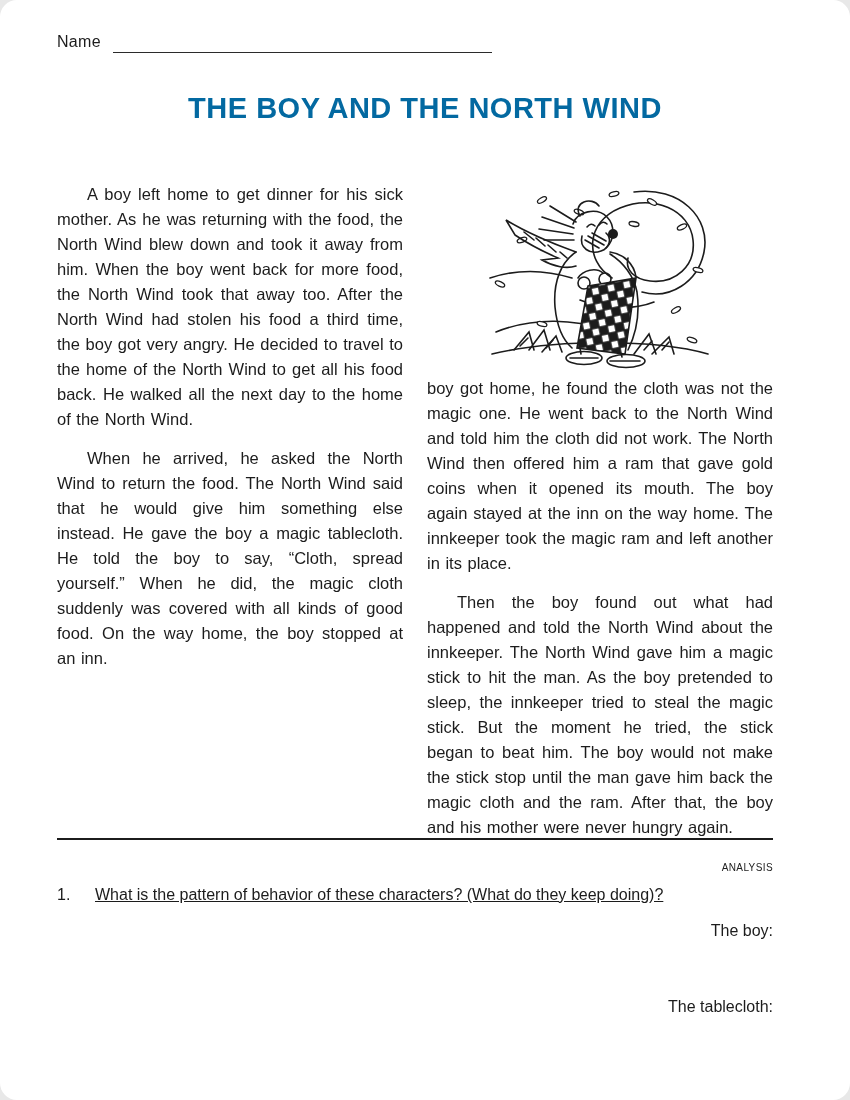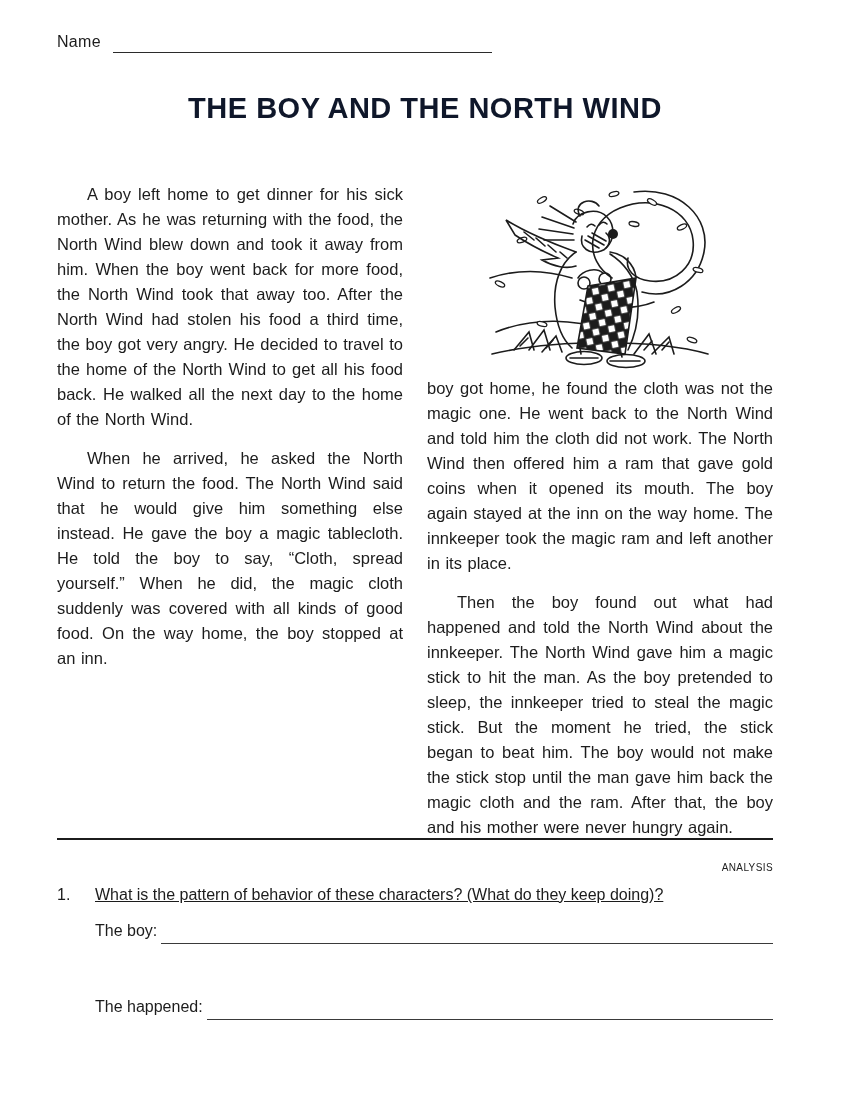--- a/index.html
+++ b/index.html
@@ -6,20 +6,21 @@
   html, body { background: #e8e8e8; }
   .page {
     position: relative;
     width: 850px;
     height: 1100px;
     margin: 0 auto;
     background: #ffffff;
     font-family: "Liberation Sans", sans-serif;
     color: #1c1c1c;
     overflow: hidden;
+    border-radius: 17px;
   }
   
   .name-row {
     position: absolute;
     top: 33px; left: 57px;
     width: 435px;
     display: flex;
     align-items: flex-end;
   }
   .name-label { font-size: 16px; letter-spacing: 0.3px; padding-bottom: 2px; }
@@ -31,21 +32,21 @@
   }
   
   .title {
     position: absolute;
     top: 92px; left: 0;
     width: 100%;
     text-align: center;
     font-size: 29px;
     font-weight: bold;
     letter-spacing: 0.5px;
-    color: #0f172a;
+    color: #0369a1;
   }
   
   .columns {
     position: absolute;
     top: 142px; left: 57px;
     width: 716px;
     display: flex;
     gap: 24px;
   }
   .col { width: 346px; margin-top: 40px; }
@@ -90,22 +91,23 @@
     display: flex;
     font-size: 16px;
   }
   .question-number { width: 38px; flex: none; }
   .question-text { flex: 1; text-decoration: underline; }
   .answer-row {
     position: absolute;
     left: 95px;
     width: 678px;
     display: flex;
-    align-items: flex-start;
+    align-items: flex-end;
     height: 26px;
+    flex-direction: column;
   }
   .answer-row .answer-label { font-size: 16px; white-space: nowrap; padding-bottom: 1px; }
   .answer-row .answer-blank {
     flex: 1;
     border-bottom: 1.6px solid #3a3a3a;
     height: 22px;
     margin-left: 4px;
   }
   .answer-row-0 { top: 922px; }
   .answer-row-1 { top: 960px; }
@@ -230,18 +232,18 @@
   <div class="question-row">
     <span class="question-number">1.</span>
     <span class="question-text">What is the pattern of behavior of these characters?  (What do they keep doing)?</span>
   </div>
 
   <div class="answer-row answer-row-0">
     <span class="answer-label">The boy:</span>
     <span class="answer-blank"></span>
   </div>
   <div class="answer-row answer-row-2">
-    <span class="answer-label">The happened:</span>
+    <span class="answer-label">The tablecloth:</span>
     <span class="answer-blank"></span>
   </div>
 
 
 </div>
 
 </body></html>

